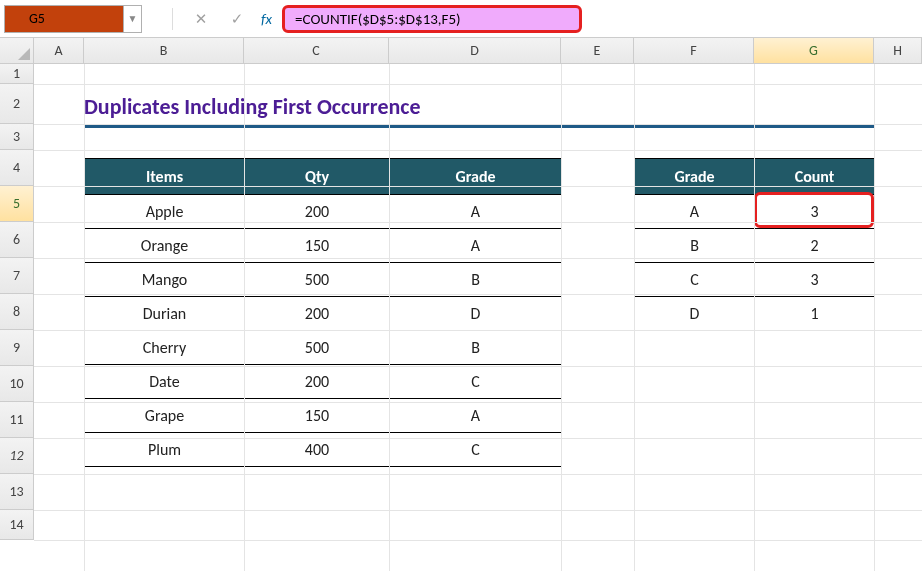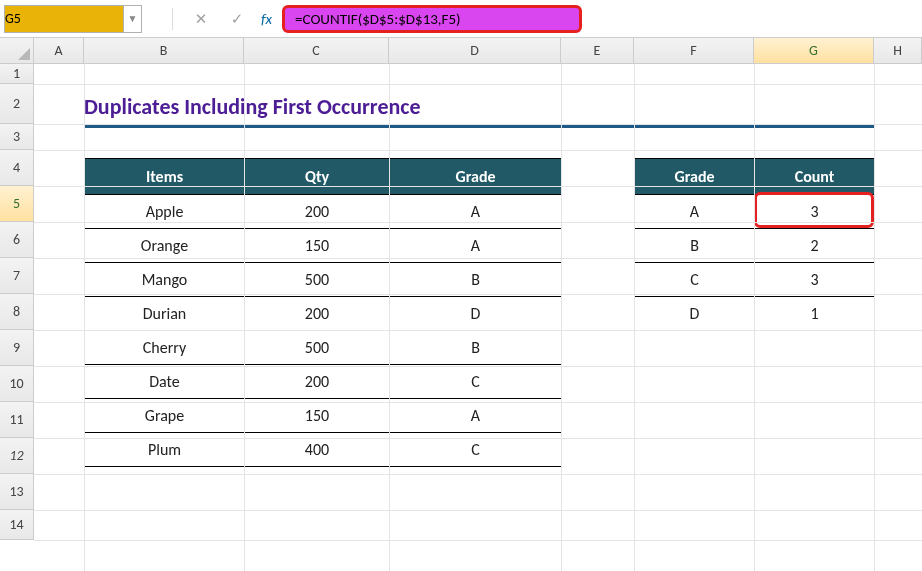--- a/index.html
+++ b/index.html
@@ -16,24 +16,24 @@
       align-items: center;
       height: 38px;
       border-bottom: 1px solid #ccc;
       background: #fff;
       padding: 0 4px;
     }
     .name-box {
       width: 120px;
       height: 28px;
       border: 1px solid #b0b0b0;
-      background: #eab308;
-      display: flex;
-      align-items: center;
-      padding: 0 0;
+      background: #c2410c;
+      display: flex;
+      align-items: center;
+      padding: 0 24px;
       font-size: 14px;
       margin-right: 0;
     }
     .name-box-dd {
       width: 18px;
       height: 28px;
       border: 1px solid #b0b0b0;
       border-left: none;
       display: flex;
       align-items: center;
@@ -67,21 +67,21 @@
     }
     .formula-input {
       flex: 0 0 auto;
       height: 28px;
       border: 3px solid #e52020;
       border-radius: 6px;
       padding: 0 10px;
       font-size: 15px;
       display: flex;
       align-items: center;
-      background: #d946ef;
+      background: #f0abfc;
       width: 300px;
     }
     .grid-area {
       display: flex;
       height: calc(571px - 38px);
     }
     .corner {
       width: 34px;
       height: 26px;
       border-right: 1px solid #ccc;

